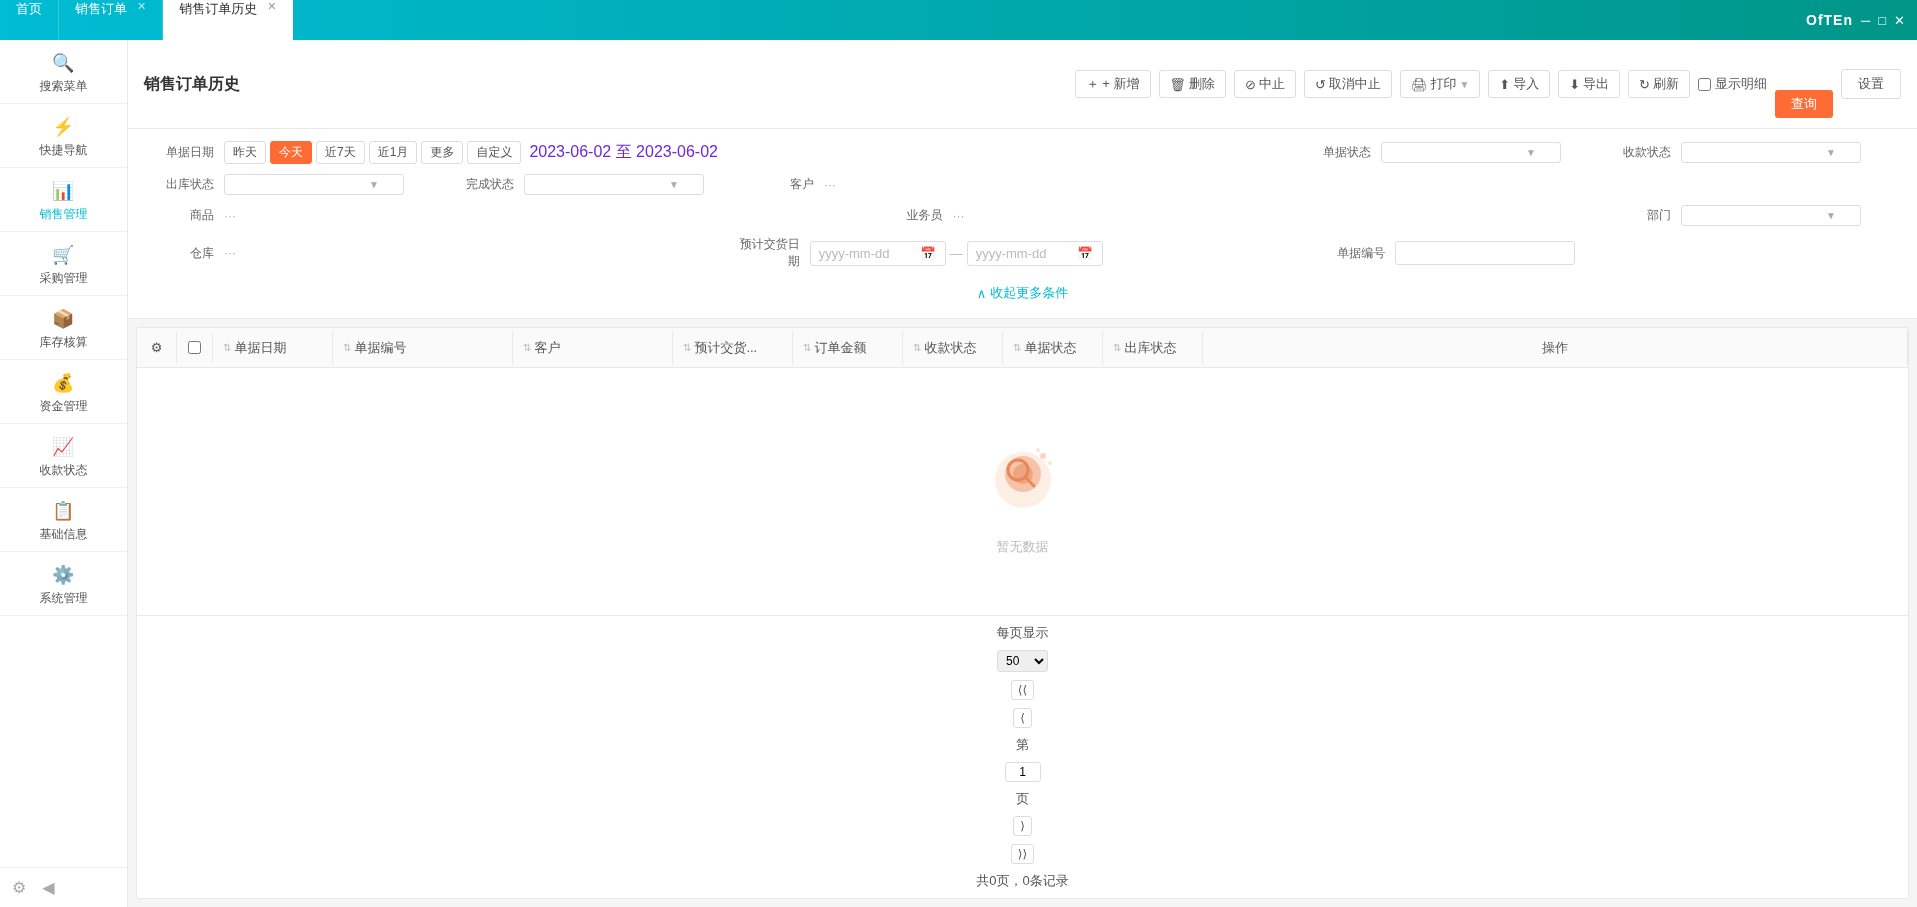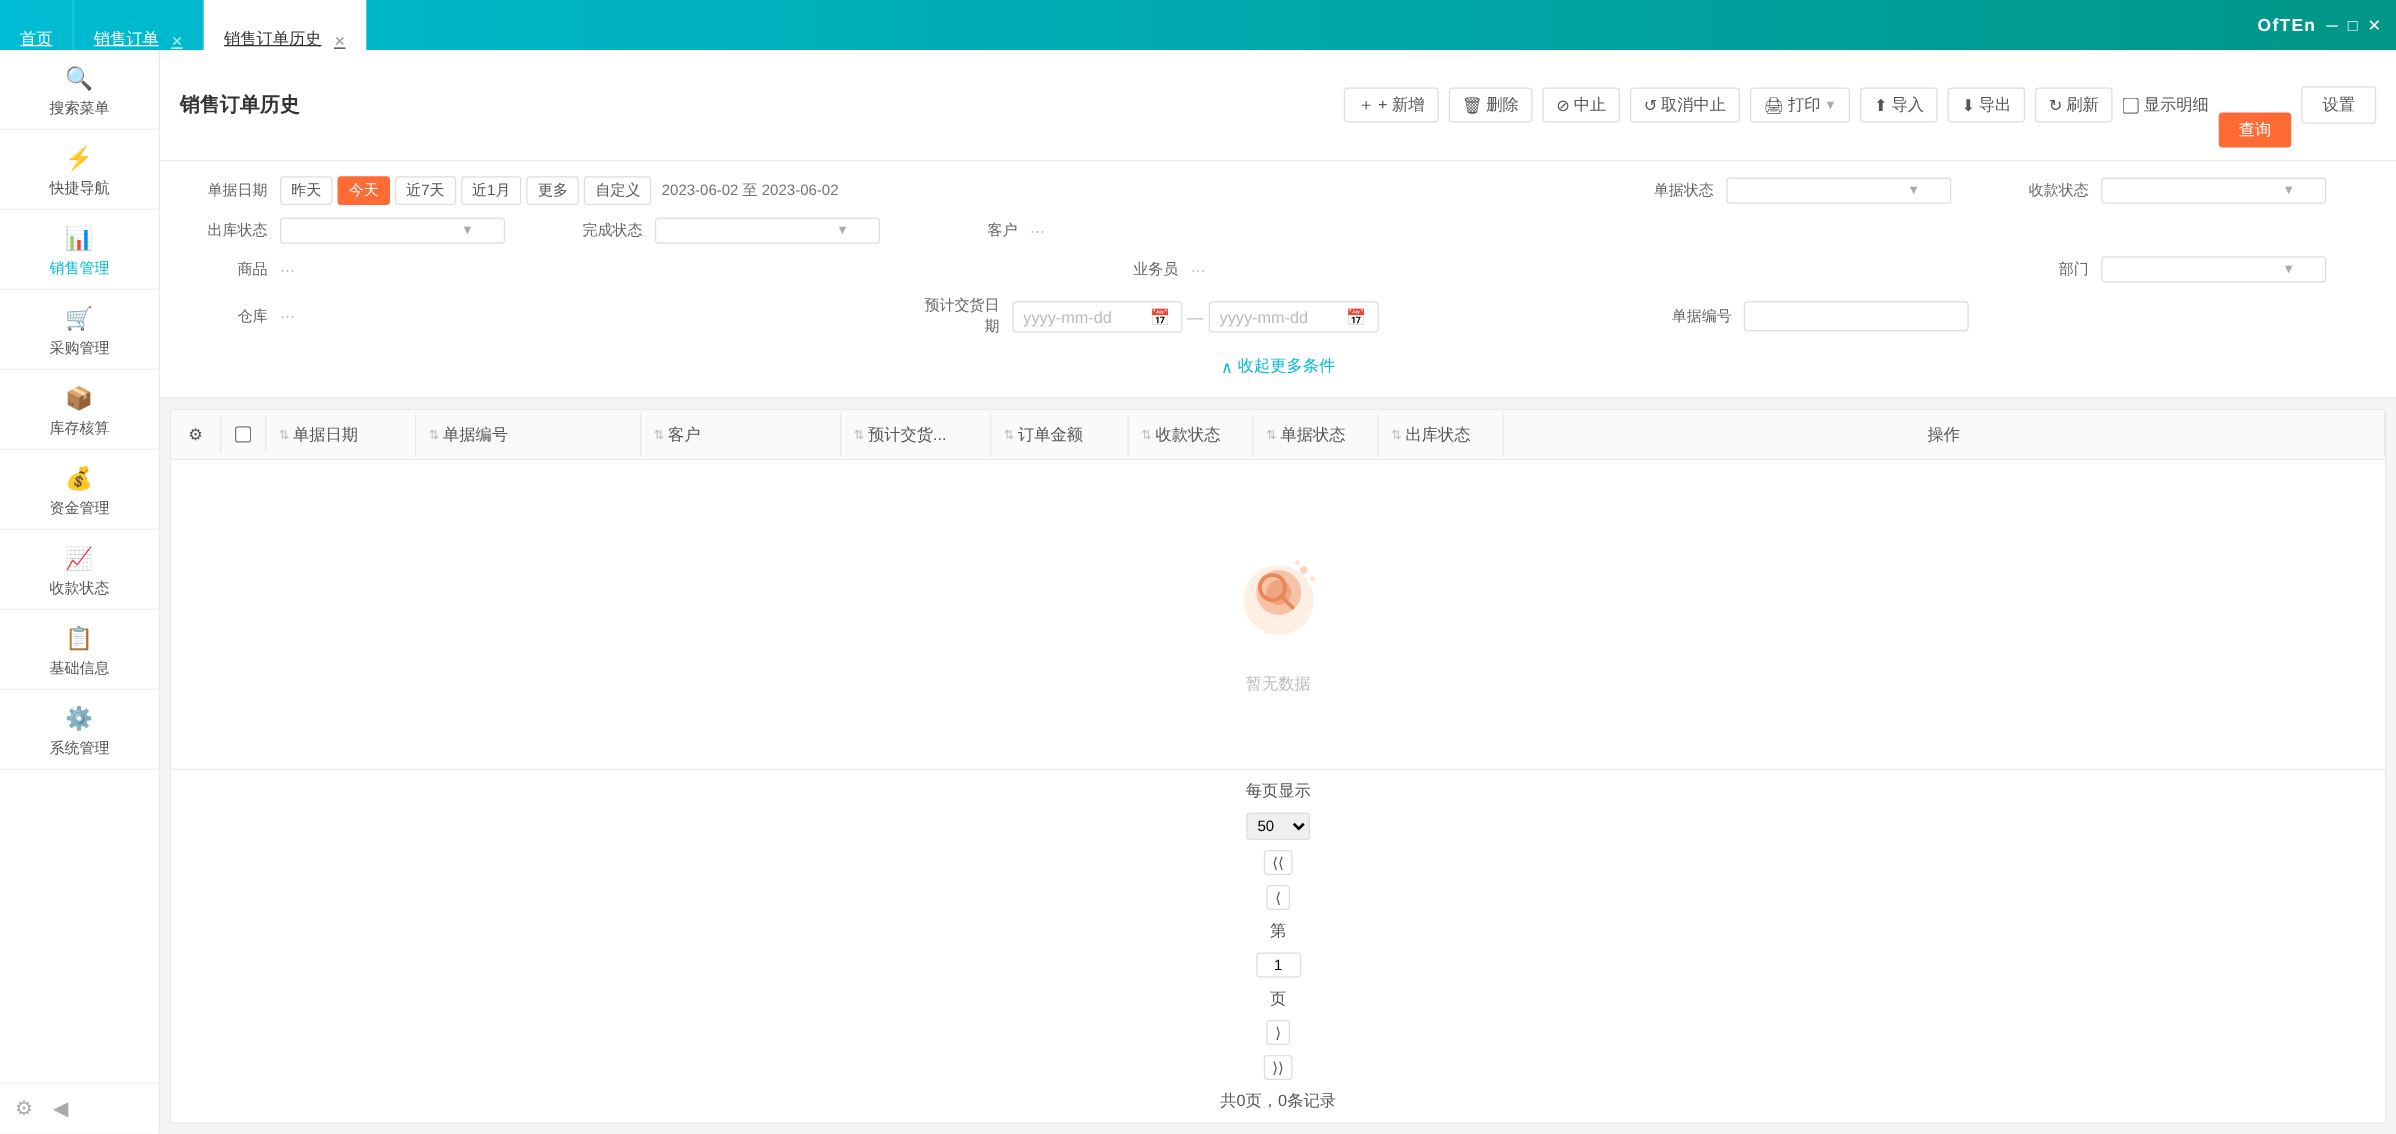--- a/index.html
+++ b/index.html
@@ -17,27 +17,26 @@
     .top-bar-tabs {
       display: flex;
       align-items: center;
       height: 100%;
       flex: 1;
     }
     .top-tab {
       height: 100%;
       padding: 0 16px;
       display: flex;
-      align-items: flex-end;
+      align-items: flex-start;
       color: #fff;
       cursor: pointer;
       font-size: 13px;
       gap: 6px;
       border-right: 1px solid rgba(255,255,255,0.2);
-      text-decoration: underline;
     }
     .top-tab.active {
       background: #fff;
       color: #333;
     }
     .top-tab .close-btn {
       font-size: 11px;
       color: #999;
       cursor: pointer;
       margin-left: 4px;
@@ -198,21 +197,21 @@
       cursor: pointer;
       font-size: 12px;
       color: #555;
       background: #fff;
     }
     .date-quick-btn.active {
       background: #ff6b35;
       color: #fff;
       border-color: #ff6b35;
     }
-    .date-range-text { font-size: 12px; color: #737373; }
+    .date-range-text { font-size: 16px; color: #6d28d9; }
     .select-control {
       border: 1px solid #ddd;
       border-radius: 3px;
       padding: 4px 24px 4px 8px;
       font-size: 12px;
       color: #555;
       background: #fff;
       cursor: pointer;
       position: relative;
       min-width: 180px;

